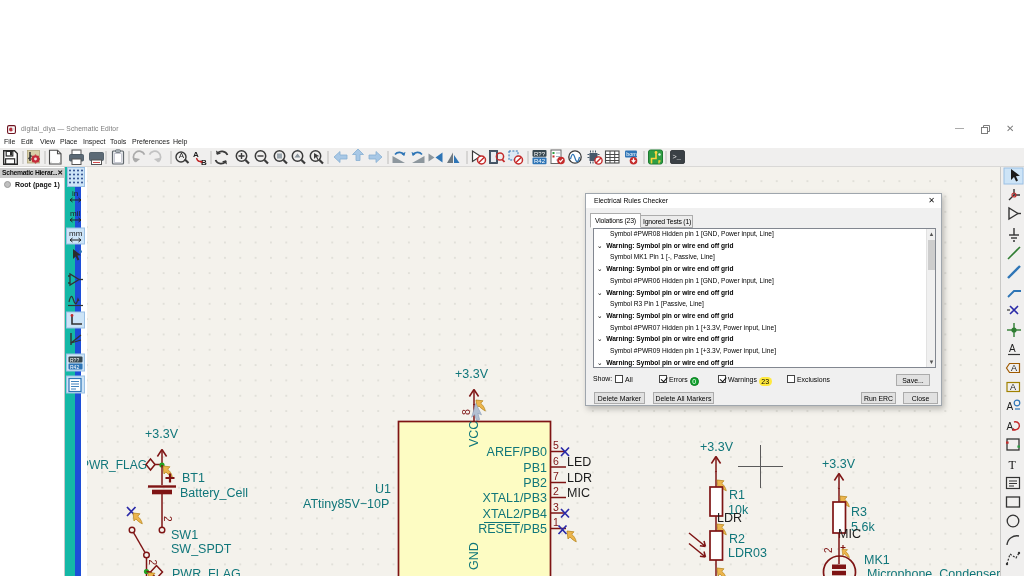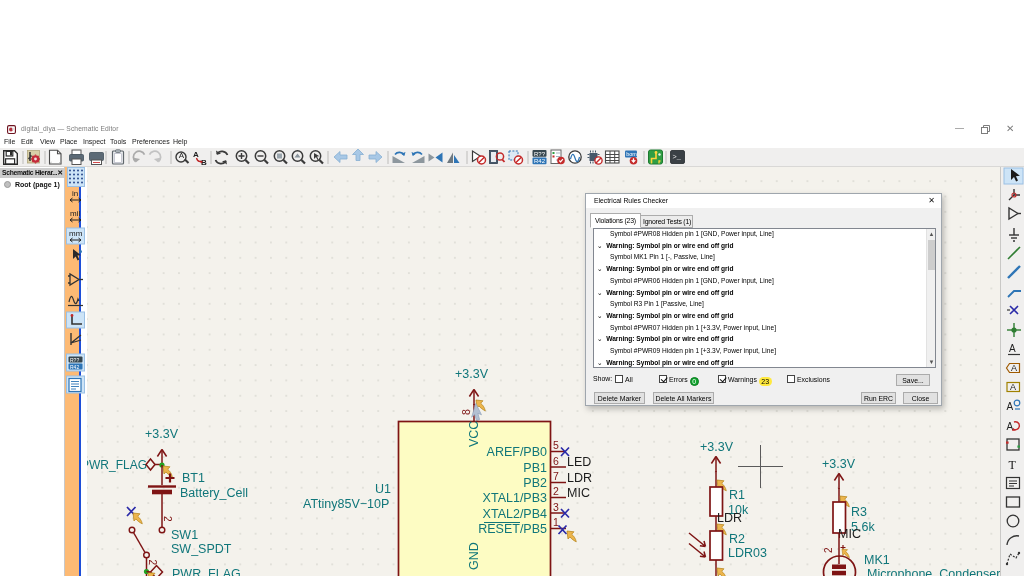--- a/index.html
+++ b/index.html
@@ -18,21 +18,21 @@
 
   
   #lpanel { position:absolute; left:0; top:167px; width:65px; height:409px; background:#ffffff; border-right:1px solid #c8c8c8; }
   #lpanel .hd { position:absolute; left:0; top:1px; width:64px; height:10px; background:#cdcdcd; }
   #lpanel .hd span { position:absolute; left:2px; top:1px; font-size:6.8px; font-weight:bold; color:#111; white-space:nowrap; letter-spacing:-0.3px; }
   #lpanel .hd .x { position:absolute; left:auto; right:1px; top:1px; font-size:7px; color:#111; letter-spacing:0; }
   #lpanel .root { position:absolute; left:15px; top:14px; font-size:7px; font-weight:bold; color:#111; white-space:nowrap; }
   #lpanel .dot { position:absolute; left:4px; top:14px; width:7px; height:7px; border-radius:50%; background:#c0c0c0; border:1px solid #9a9a9a; }
 
   
-  #ltools { position:absolute; left:65px; top:167px; width:16px; height:409px; background:#fdba74; border-right:2px solid #1d4ed8; }
+  #ltools { position:absolute; left:65px; top:167px; width:16px; height:409px; background:#14b8a6; border-right:6px solid #1d4ed8; }
 
   
   #rtools { position:absolute; left:1000px; top:167px; width:24px; height:409px; background:#f0efee; border-left:1px solid #c9c8c6; }
 
   
   #canvas { position:absolute; left:87px; top:167px; width:913px; height:409px; background:#f4f2ec;
     background-image:radial-gradient(circle, #e1e0d9 0.7px, rgba(0,0,0,0) 0.8px);
     background-size:15.33px 15.33px; background-position:7.67px 6.5px; overflow:hidden; }
   #schsvg { position:absolute; left:0; top:0; }
 

